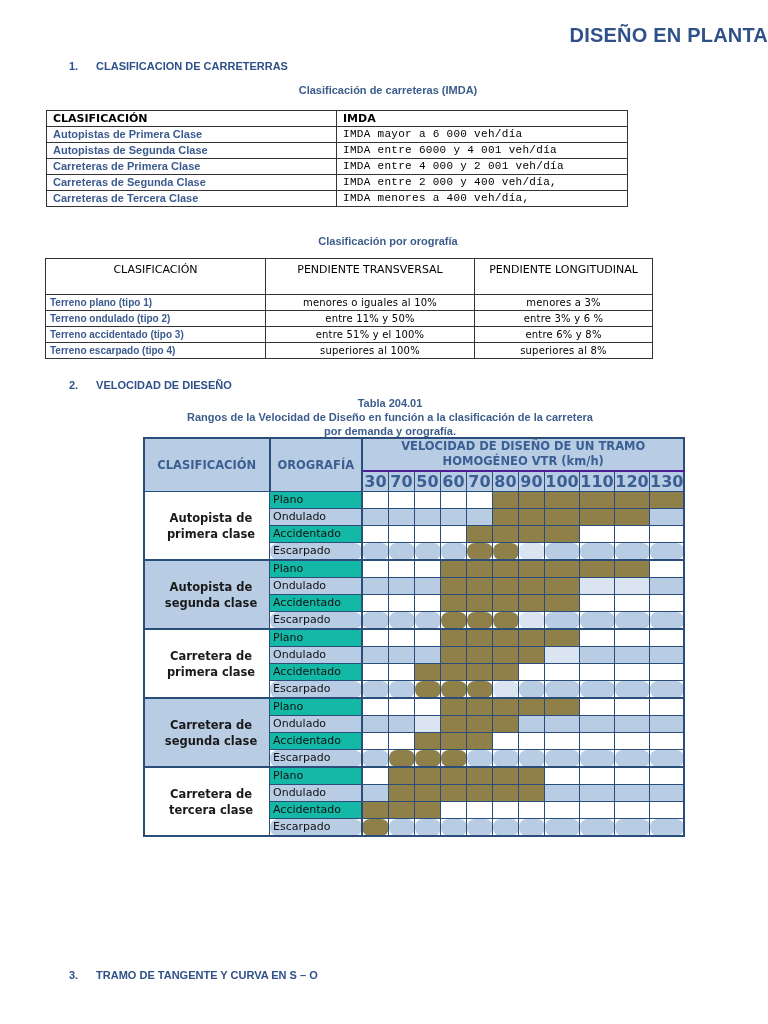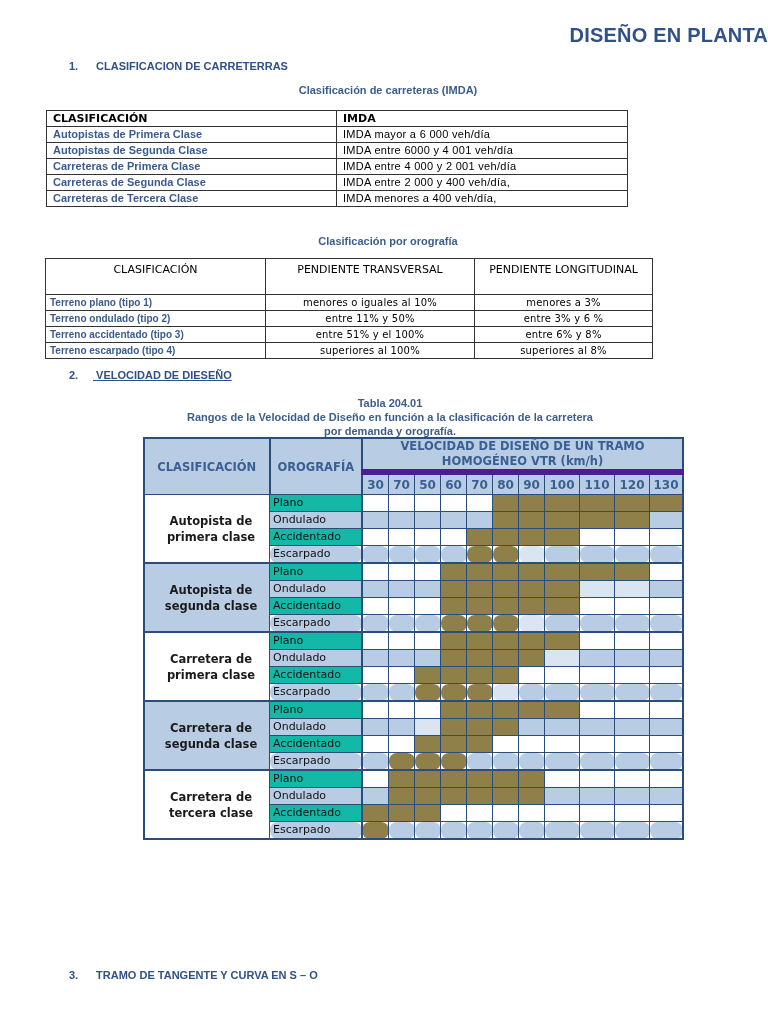--- a/index.html
+++ b/index.html
@@ -8,32 +8,32 @@
   .title { top:24px; left:0; width:768px; text-align:right; font-size:20px; font-weight:bold; color:#2f5088; letter-spacing:0.2px; }
   .h1 { font-size:11px; font-weight:bold; color:#2f5088; }
   .h1 .num { display:inline-block; width:24px; }
   .caption { font-size:11px; font-weight:bold; color:#3c5d8c; text-align:center; }
 
   table { border-collapse:collapse; }
   .t1 { top:110px; left:46px; width:582px; }
   .t1 td { border:1px solid #333; height:15px; padding:0 0 0 6px; font-size:11px; line-height:15px; }
   .t1 .hdr { font-family:"DejaVu Sans", sans-serif; font-weight:bold; font-size:11px; color:#000; }
   .t1 .lbl { font-weight:bold; color:#3b5b8f; }
-  .t1 .val { font-family:Liberation Sans, sans-serif; font-size:11px; letter-spacing:0.3px; }
+  .t1 .val { font-family:Liberation Mono, monospace; font-size:11px; letter-spacing:0.3px; }
 
   .t2 { top:258px; left:45px; width:608px; }
   .t2 td { border:1px solid #333; font-size:10px; height:15px; line-height:15px; padding:0 4px; }
   .t2 .hdr { height:32px; vertical-align:top; padding-top:3px; text-align:center; font-family:"DejaVu Sans", sans-serif; font-size:11px; }
   .t2 .lbl { font-weight:bold; color:#3b5b8f; text-align:left; }
   .t2 .val { text-align:center; font-family:"DejaVu Sans", sans-serif; letter-spacing:0.2px; }
 
   .t3 { top:437px; left:143px; border:2px solid #2b4d7a; }
   .t3 td { border:1px solid #2b4d7a; padding:0; font-family:"DejaVu Serif", serif; }
   .t3 .head { background:#b8cce4; color:#3b5f92; font-weight:bold; font-size:11.5px; text-align:center; font-family:"DejaVu Sans", sans-serif; }
-  .t3 .speed { background:#b8cce4; color:#3b5f92; font-weight:bold; font-size:12px; text-align:center; height:19px; font-family:"DejaVu Sans", sans-serif; }
+  .t3 .speed { background:#b8cce4; color:#3b5f92; font-weight:bold; font-size:16px; text-align:center; height:19px; font-family:"DejaVu Sans", sans-serif; }
   .t3 .cls { width:116px; text-align:center; font-weight:bold; font-size:11.5px; color:#1a1a1a; line-height:16px; font-family:"DejaVu Sans", sans-serif; border-bottom:2px solid #2b4d7a;padding-left:8px; }
   .t3 .cls.alt { background:#b8cce4; }
   .t3 .cls.plain { background:#ffffff; }
   .t3 .oro { width:88px; font-size:11px; padding-left:3px; height:16px; line-height:16px; font-family:"DejaVu Sans", sans-serif; color:#111; border-right:2px solid #2b4d7a; }
   .t3 .c { height:16px; }
   .t3 tr.r0 .oro, .t3 tr.r2 .oro { background:#14b8a6; }
   .t3 tr.r1 .oro, .t3 tr.r3 .oro { background:#b8cce4; }
   .t3 tr.r0 .c, .t3 tr.r2 .c { background:#ffffff; }
   .t3 tr.r1 .c, .t3 tr.r3 .c { background:#b8cce4; }
   .t3 tr.r3 td { border-bottom:2px solid #2b4d7a;border-radius:8px; }
@@ -108,37 +108,37 @@
     <td class="val">entre 6% y 8%</td>
   </tr>
   <tr>
     <td class="lbl">Terreno escarpado (tipo 4)</td>
     <td class="val">superiores al 100%</td>
     <td class="val">superiores al 8%</td>
   </tr>
 </tbody>
   </table>
 
-<div class="abs h1" style="top:369px;left:69px;text-decoration:underline;">
+<div class="abs h1" style="top:379px;left:69px;">
   <span class="num">2.</span>
   <span>VELOCIDAD DE DIESEÑO</span>
 </div>
 
 <div class="abs caption" style="top:396px;left:0;width:780px;line-height:14px;">
   <div>Tabla 204.01</div>
   <div>Rangos de la Velocidad de Diseño en función a la clasificación de la carretera</div>
   <div>por demanda y orografía.</div>
 </div>
 
 <table class="abs t3" id="speed-table">
   <thead>
     <tr>
       <td class="head hcell-cls" rowspan="2" style="height:52px;">CLASIFICACIÓN</td>
       <td class="head hcell-oro" rowspan="2">OROGRAFÍA</td>
-      <td class="head" colspan="11" style="height:30px;line-height:15px;border-bottom:6px solid #4c1d95;">
+      <td class="head" colspan="11" style="height:30px;line-height:15px;border-bottom:2px solid #4c1d95;">
         <div>VELOCIDAD DE DISEÑO DE UN TRAMO</div>
         <div>HOMOGÉNEO VTR (km/h)</div>
       </td>
     </tr>
     <tr id="speed-row">
         <td class="speed" style="width: 25px;">30</td>
         <td class="speed" style="width: 25px;">70</td>
         <td class="speed" style="width: 25px;">50</td>
         <td class="speed" style="width: 25px;">60</td>
         <td class="speed" style="width: 25px;">70</td>

